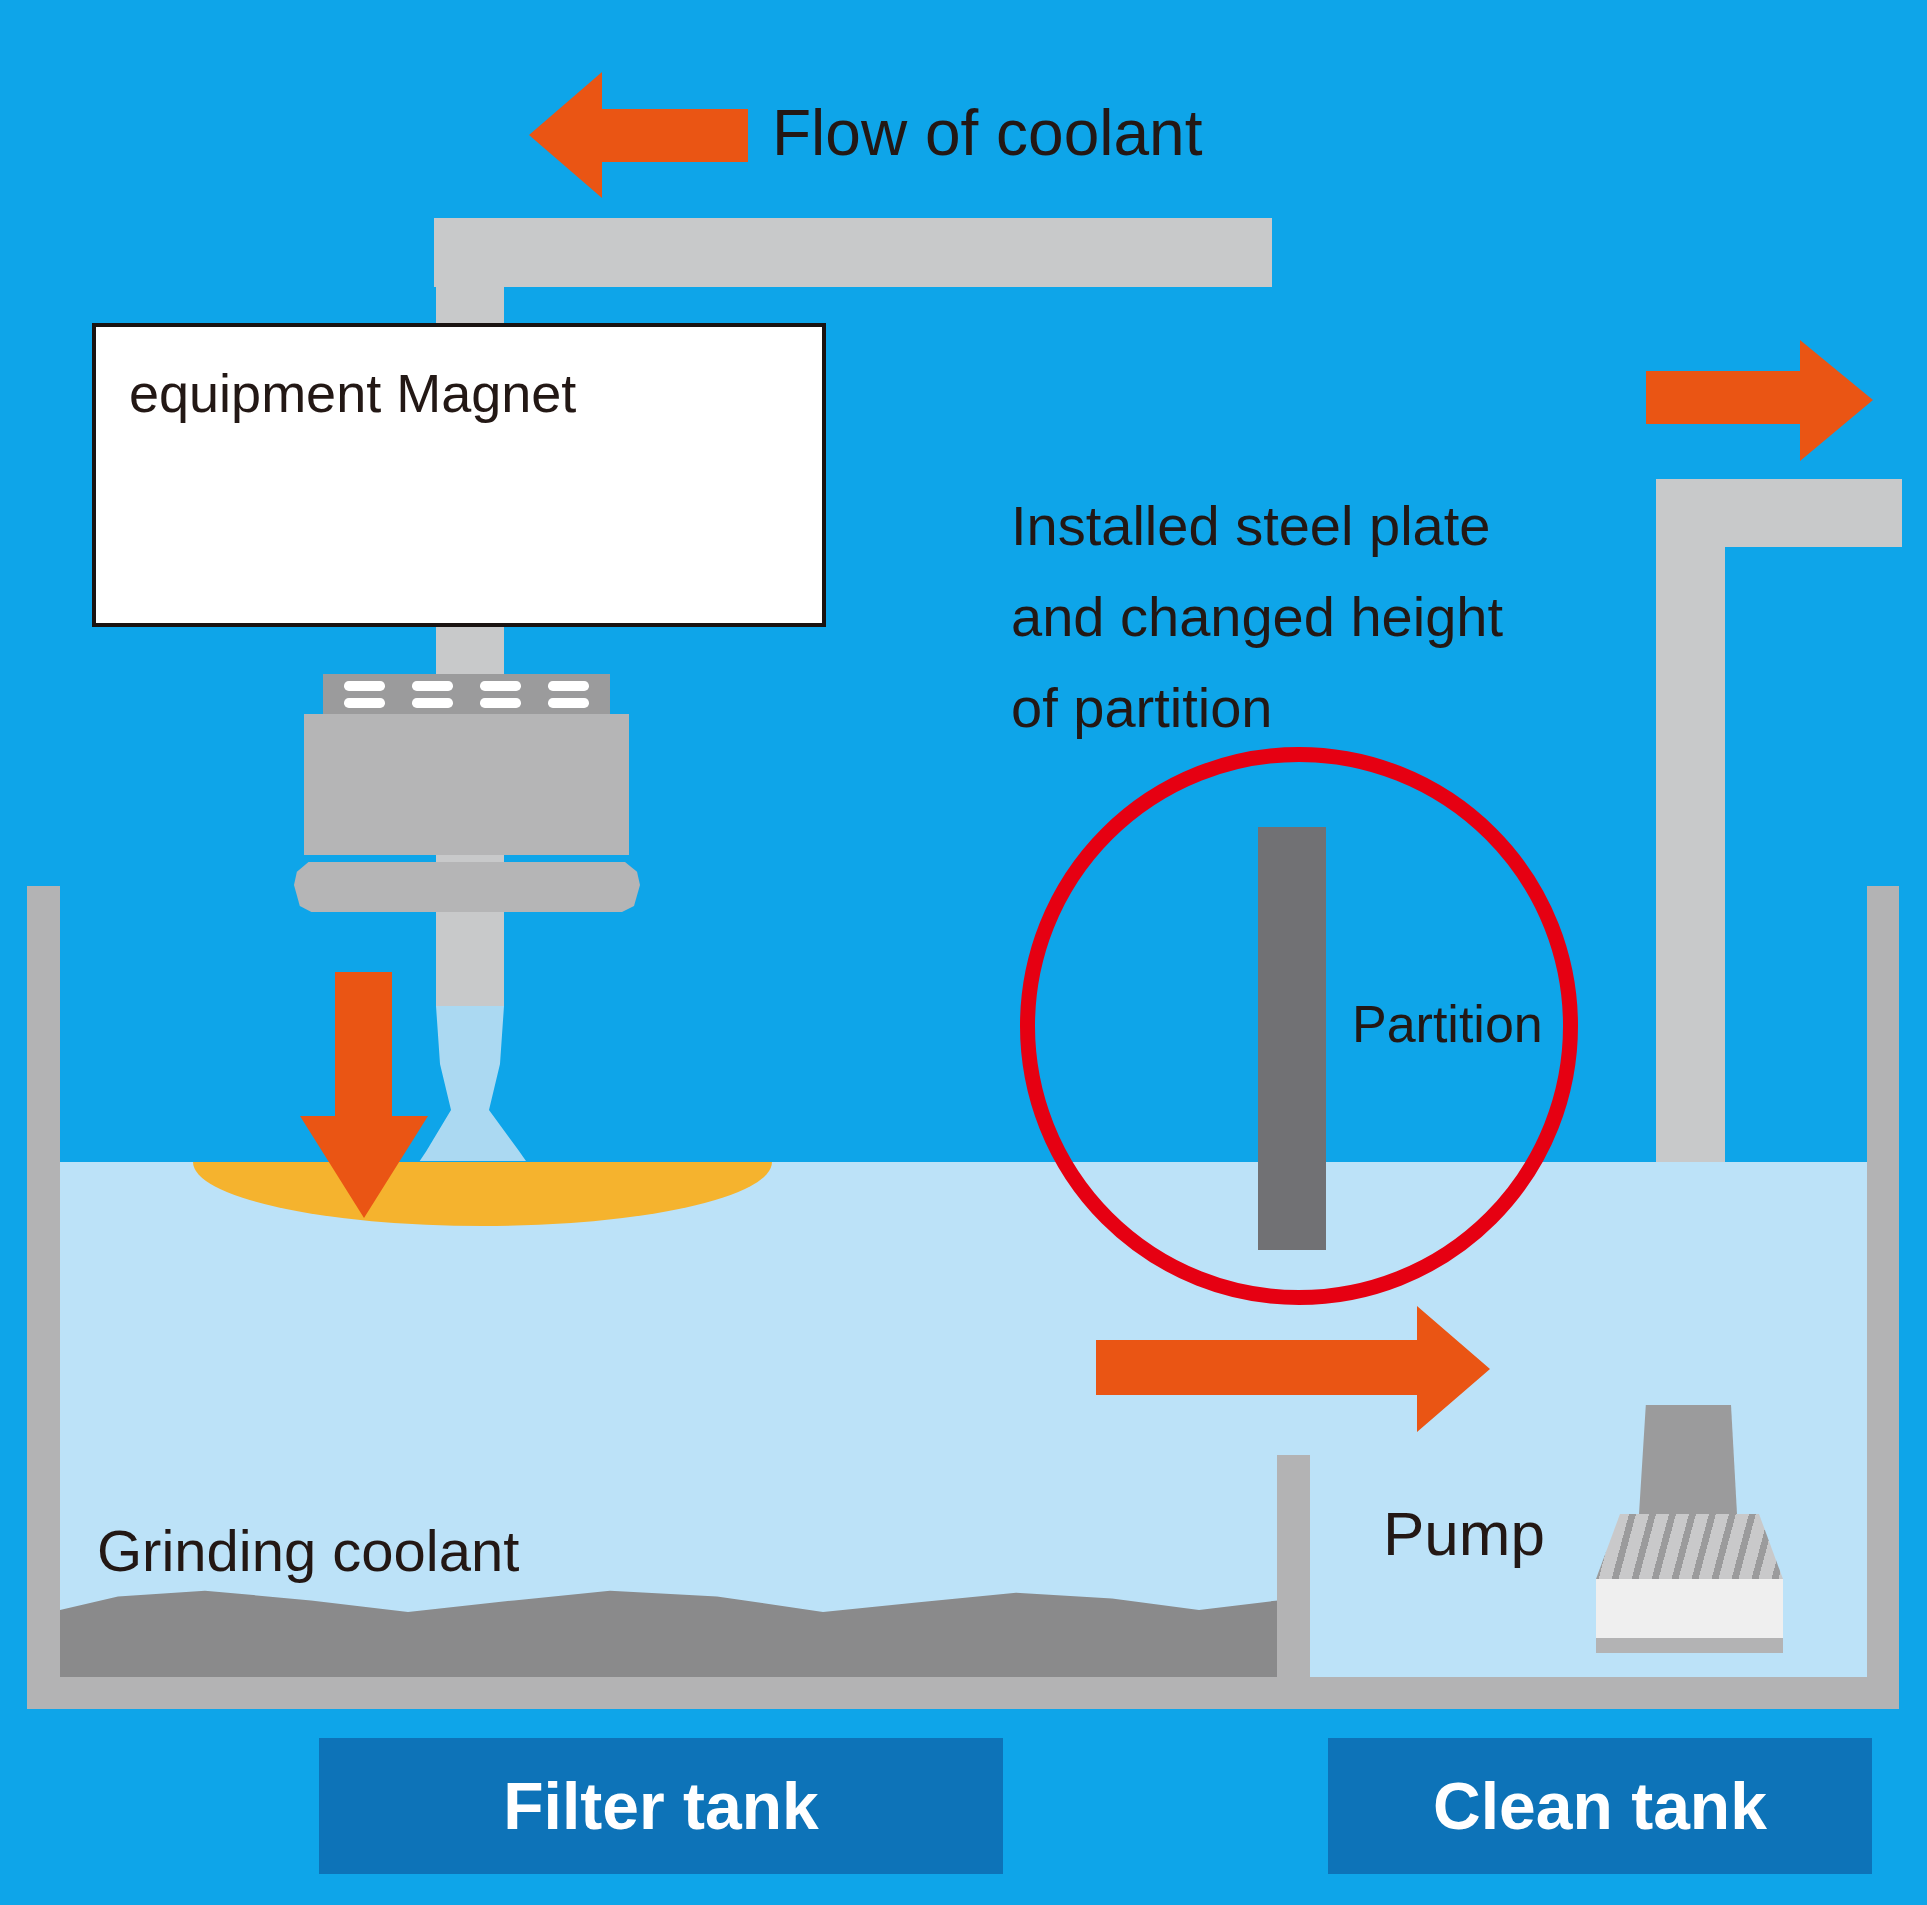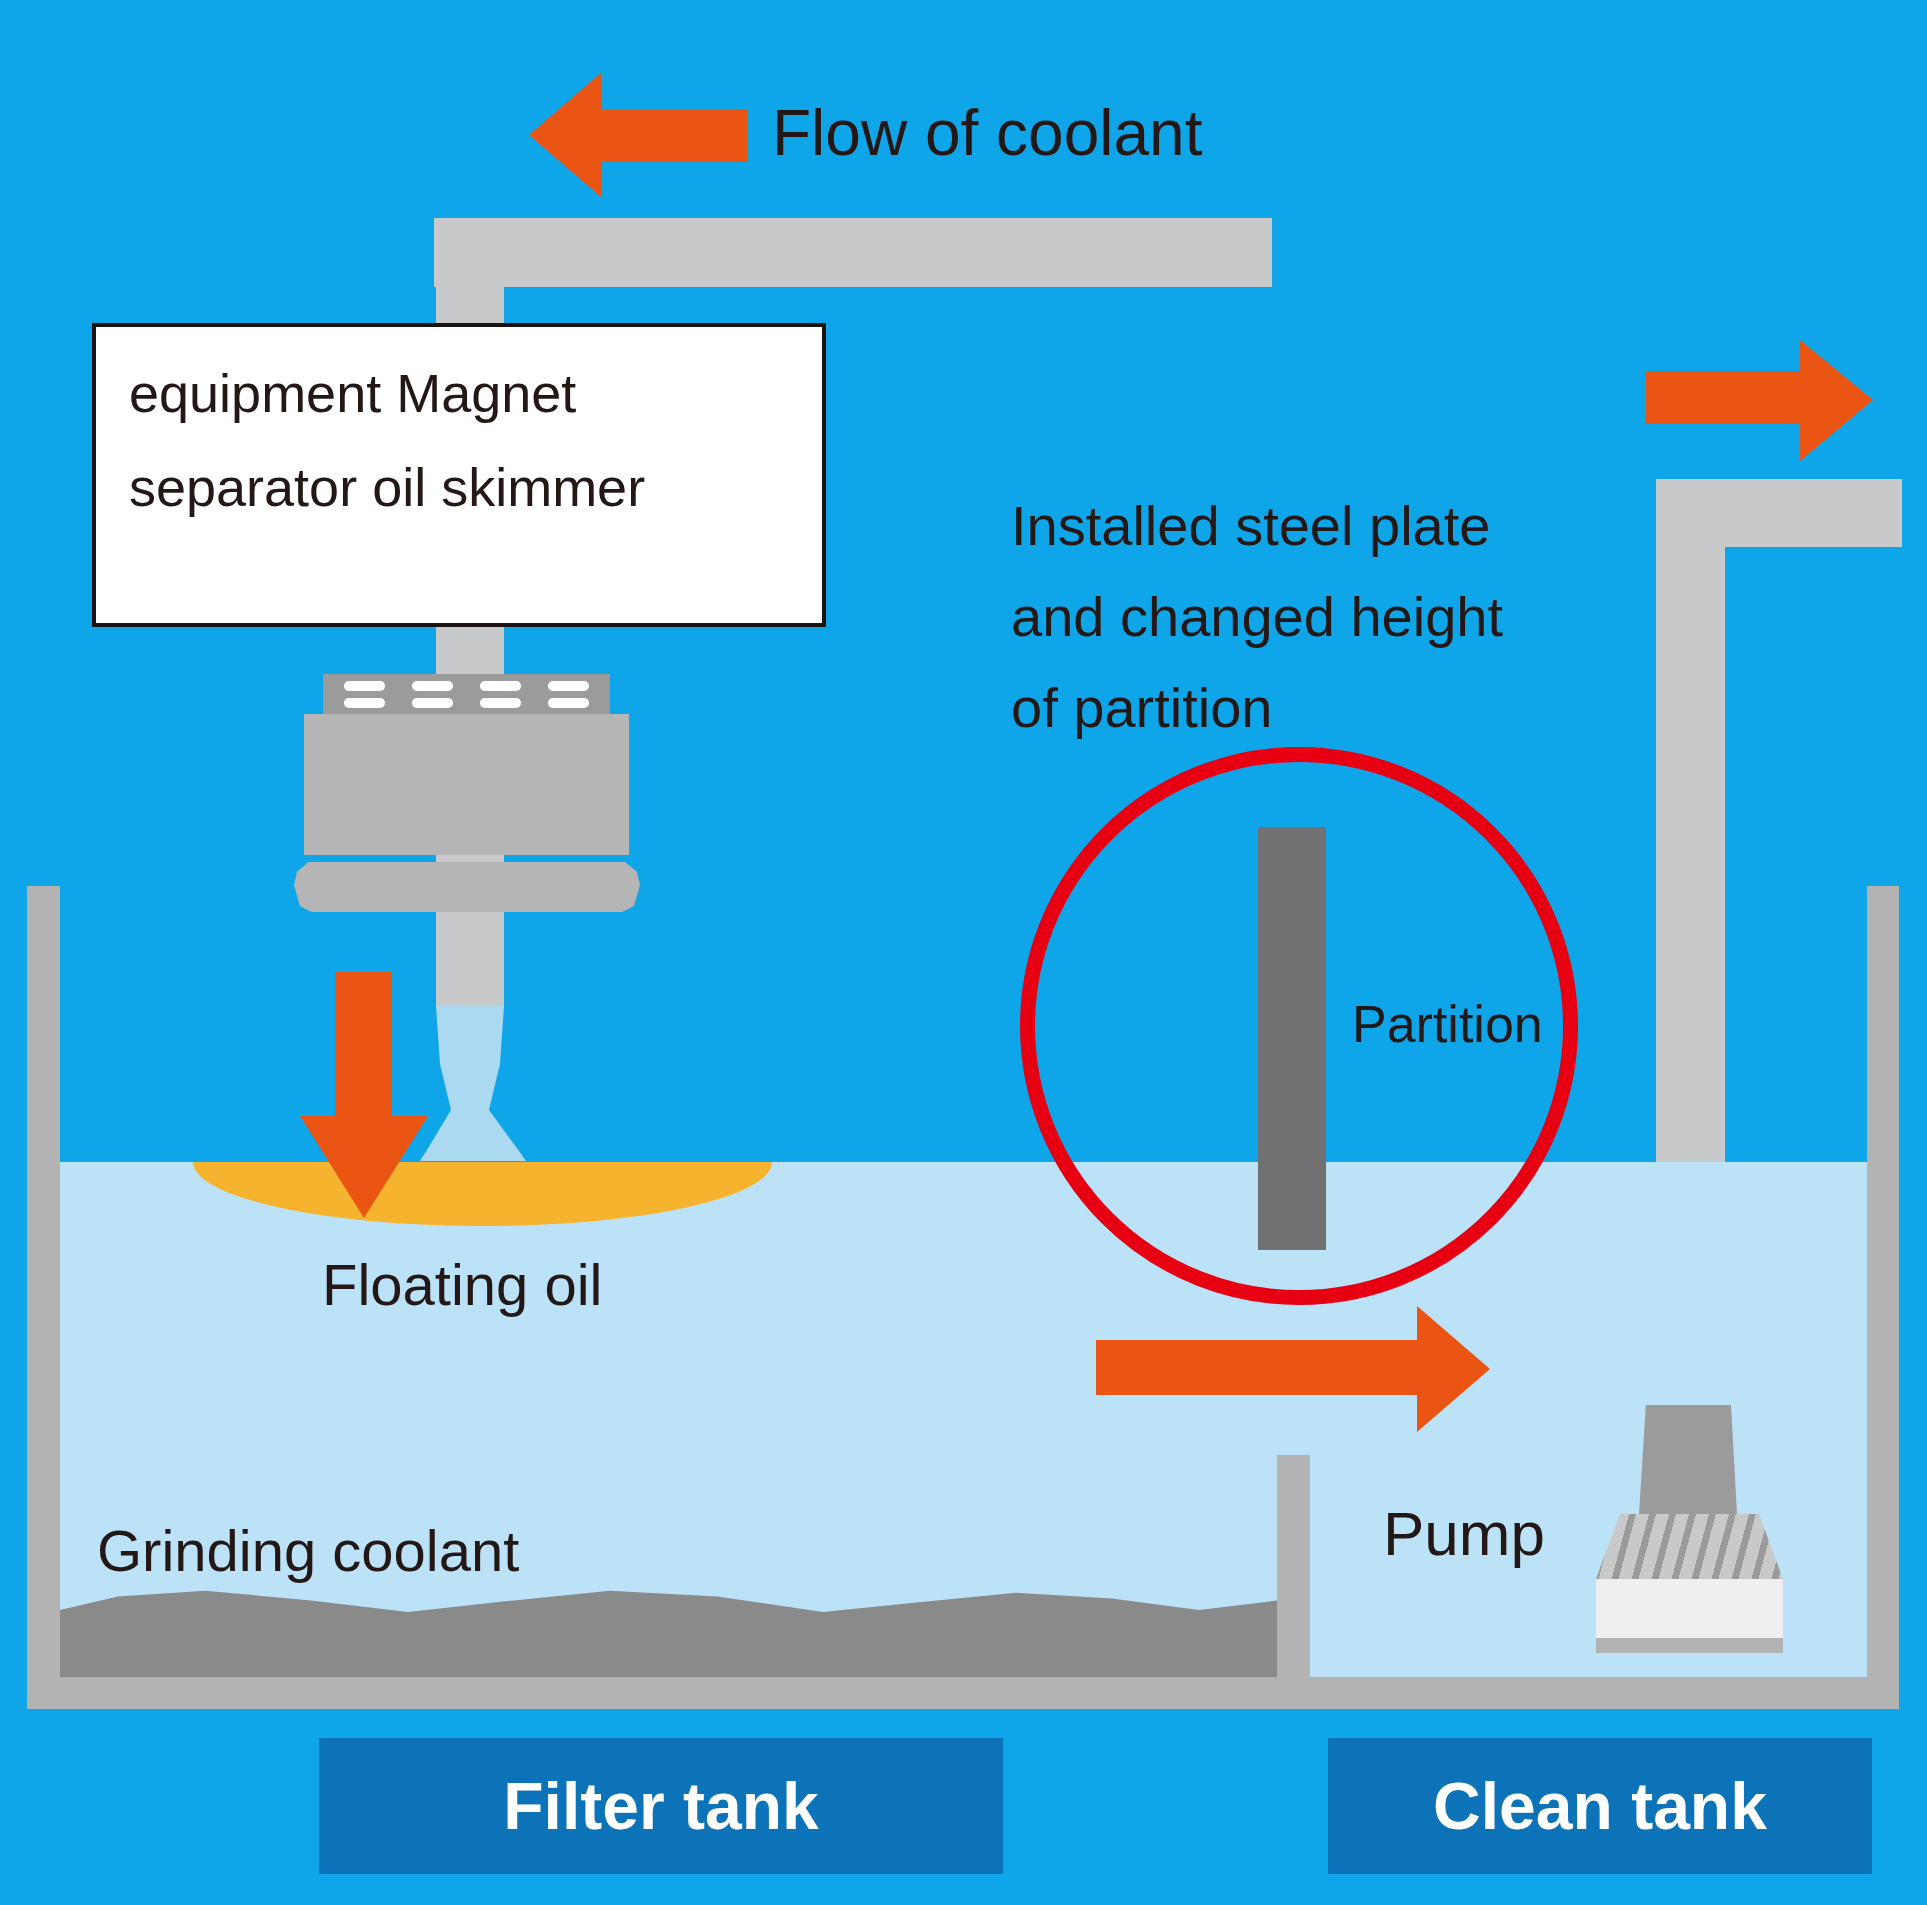--- a/index.html
+++ b/index.html
@@ -86,21 +86,20 @@
 
   <div class="abs arrow" id="arrow-left"></div>
   <div class="abs txt" id="flow-label">Flow of coolant</div>
 
   <div class="abs pipe" id="pump-arm"></div>
   <div class="abs pipe" id="pump-pipe"></div>
   <div class="abs arrow" id="arrow-out"></div>
 
   <div class="abs" id="filter-box">
     <div class="line">equipment Magnet</div>
-    <div class="line">separator oil skimmer</div>
   </div>
 
   <div class="abs" id="filter-band">
     <div class="slot"></div>
     <div class="slot"></div>
     <div class="slot"></div>
     <div class="slot"></div>
     <div class="slot"></div>
     <div class="slot"></div>
     <div class="slot"></div>
@@ -130,21 +129,20 @@
   <div class="abs" id="weir"></div>
   <div class="abs" id="wall-left"></div>
   <div class="abs" id="wall-right"></div>
   <div class="abs" id="floor"></div>
 
   <div class="abs" id="pump-neck"></div>
   <div class="abs" id="pump-grille"></div>
   <div class="abs" id="pump-band"></div>
   <div class="abs" id="pump-base"></div>
 
-  <div class="abs txt" id="floating-oil-label">Floating oil</div>
   <div class="abs txt" id="grinding-label">Grinding coolant</div>
   <div class="abs txt" id="pump-label">Pump</div>
 
   <div class="abs tankband" id="dirty-band">
     <span class="name">Filter tank</span>
   </div>
   <div class="abs tankband" id="clean-band">
     <span class="name">Clean tank</span>
   </div>
 

